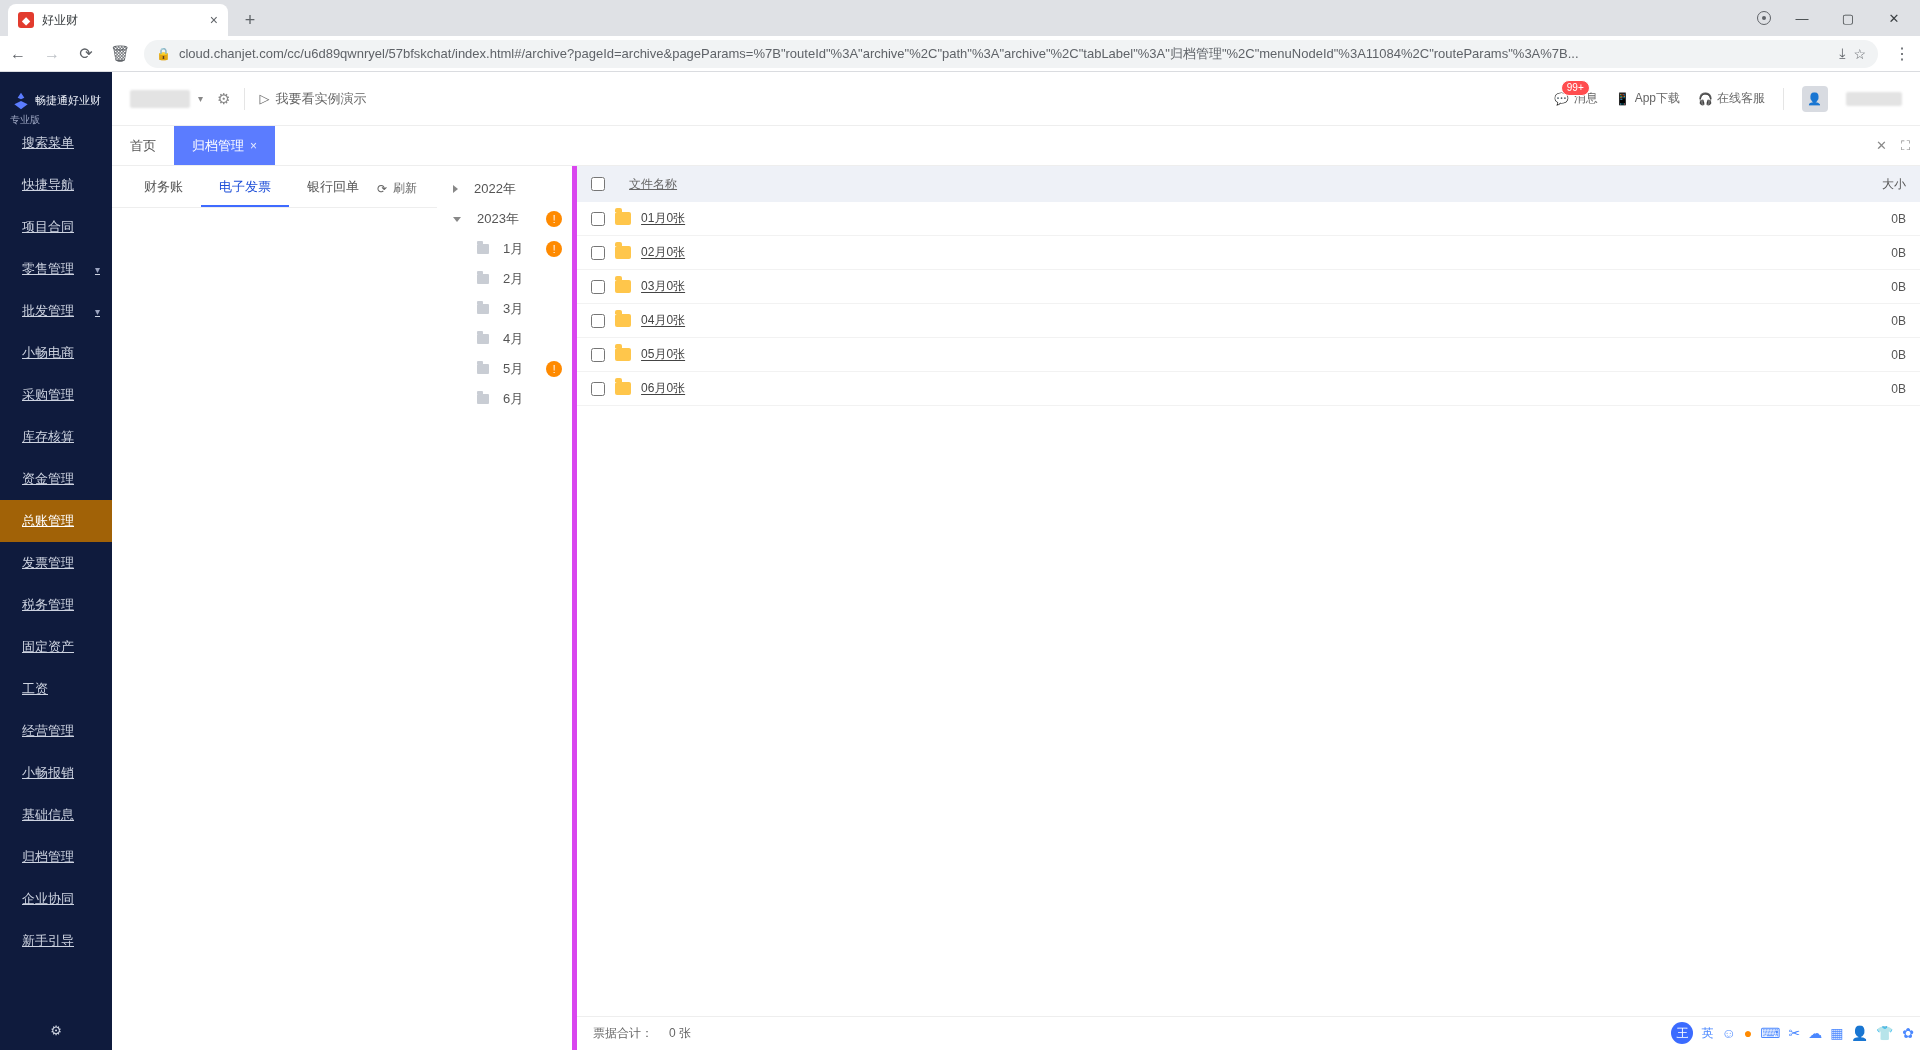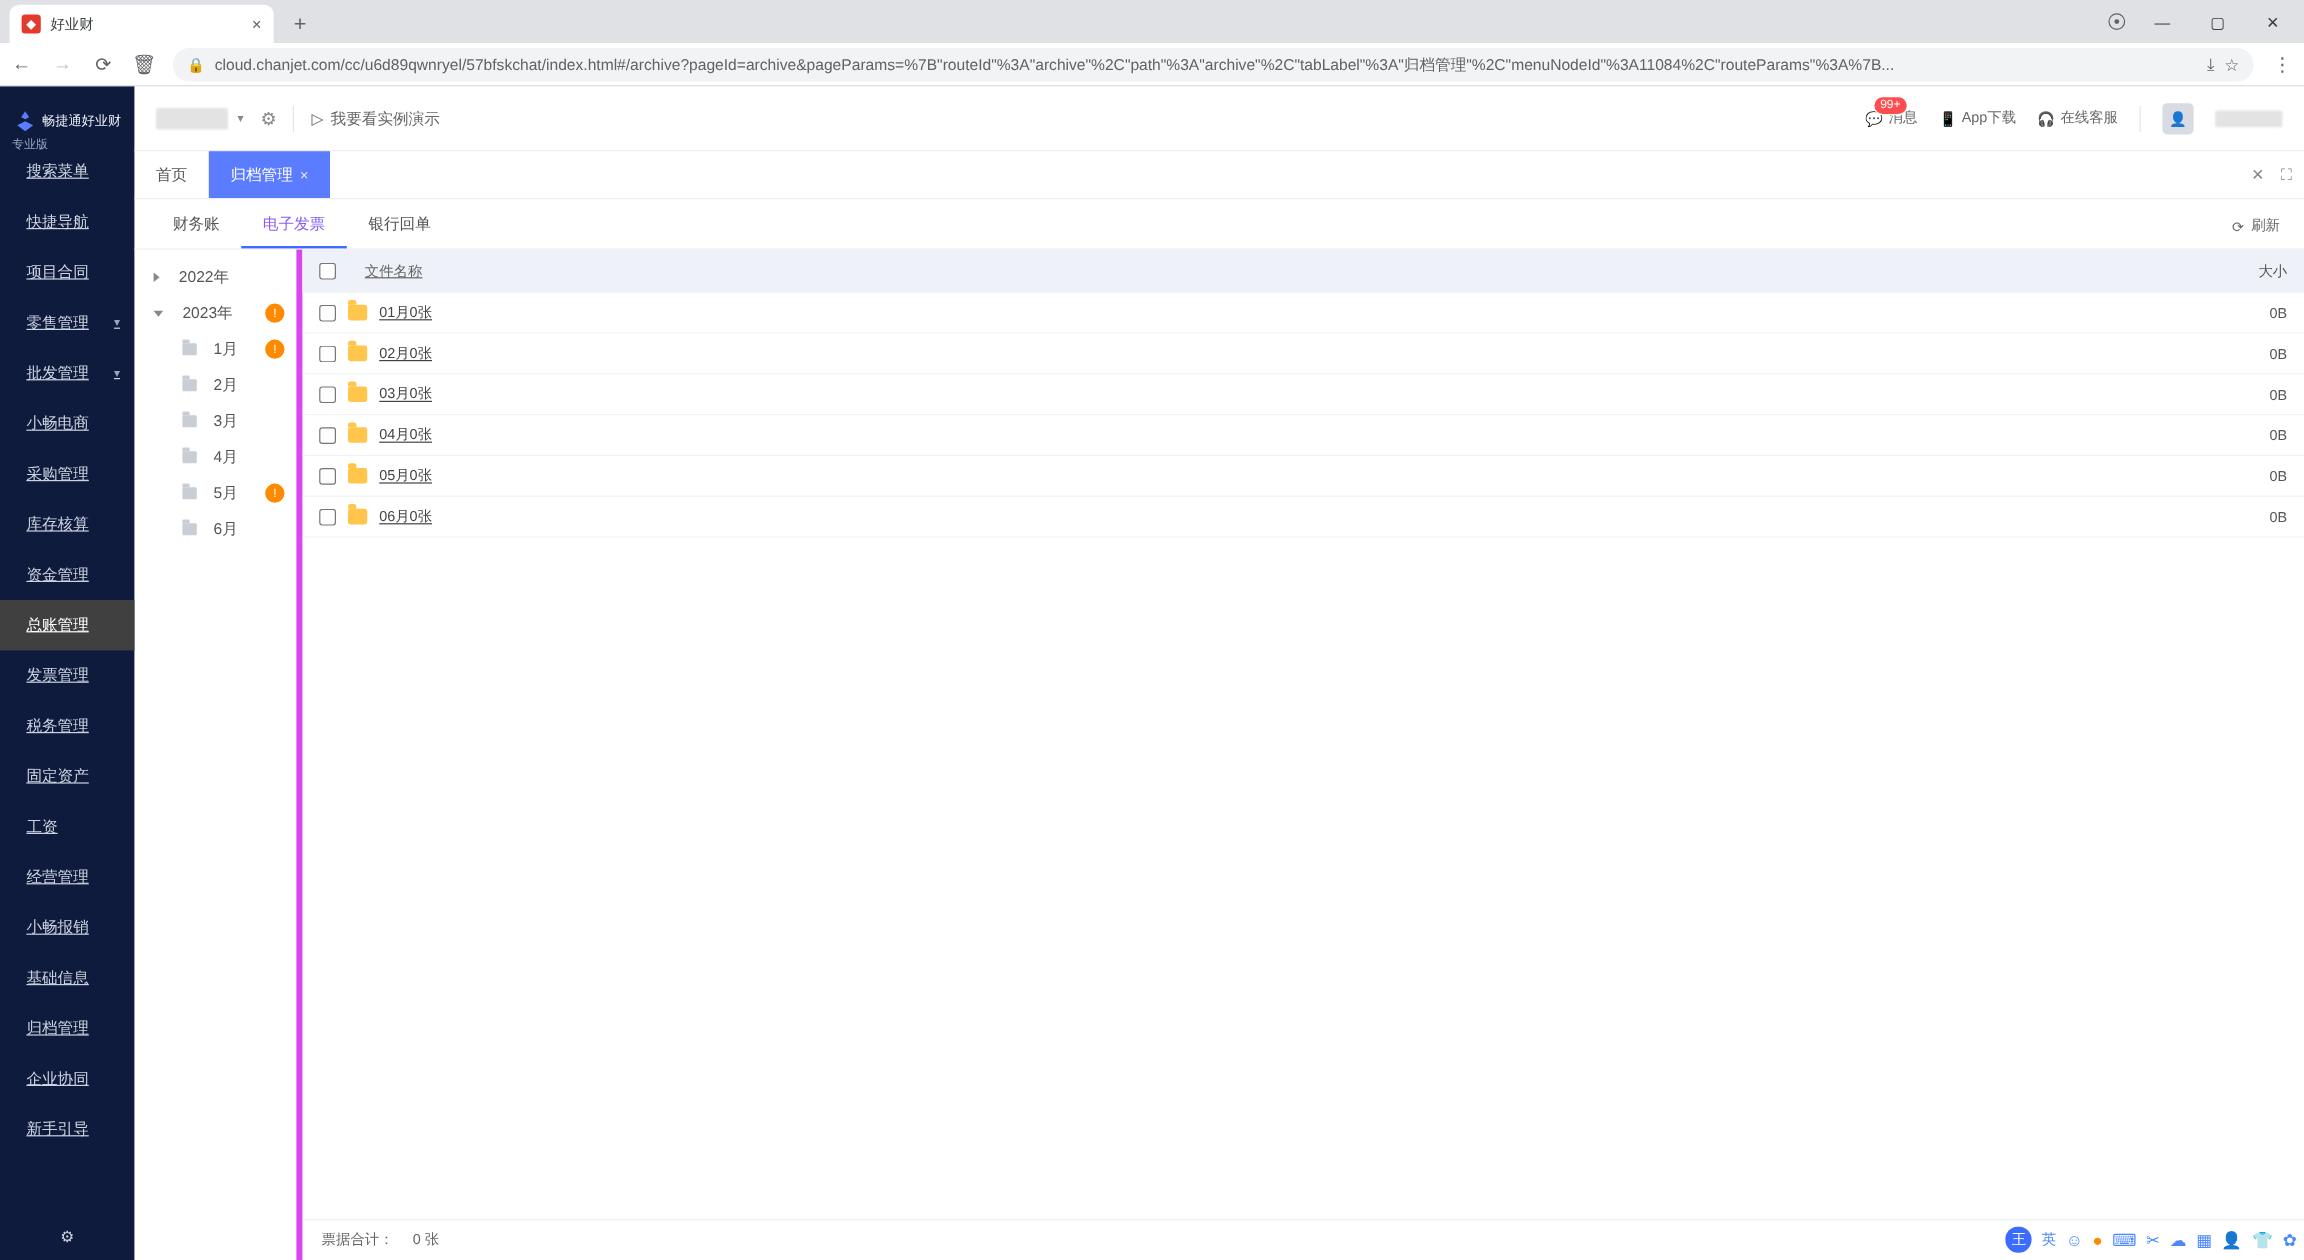--- a/index.html
+++ b/index.html
@@ -27,21 +27,21 @@
   
   .app { display:flex; height:978px; }
   .sidebar { width:112px; background:#0f1b3d; color:#cdd3e0; display:flex; flex-direction:column; flex-shrink:0; }
   .brand { height:50px; display:flex; flex-direction:column; align-items:center; justify-content:center; gap:0; padding-top:6px; }
   .brand-row { display:flex; align-items:center; gap:4px;margin-top:17px; }
   .brand-logo { width:20px; height:20px; position:relative; }
   .brand-logo svg{width:100%;height:100%;}
   .brand-text { font-size:11px; color:#eaeef7; }
   .brand-sub { font-size:10px; color:#9aa3bf; margin-top:2px; align-self:flex-start; margin-left:10px; }
   .side-item { height:42px; display:flex; align-items:center; padding-left:22px; font-size:13px; color:#cdd3e0; cursor:pointer; position:relative;text-decoration:underline; }
-  .side-item.active { background:#404040; color:#fff; }
+  .side-item.active { background:#a16207; color:#fff; }
   .side-item .caret { margin-left:auto; margin-right:12px; font-size:10px; color:#9aa3bf; }
   .side-bottom { margin-top:auto; height:40px; display:flex; align-items:center; justify-content:center; color:#cdd3e0; }
 
   .main { flex:1; display:flex; flex-direction:column; min-width:0; }
   .topbar { height:54px; display:flex; align-items:center; padding:0 18px; gap:14px; border-bottom:1px solid #eee; }
   .org { display:flex; align-items:center; gap:8px; color:#666; font-size:13px; }
   .org-blur { width:60px; height:18px; background:#e3e3e3; border-radius:2px; filter:blur(1px); }
   .caret-down { font-size:10px; color:#888; }
   .gear { color:#888; font-size:15px; }
   .divider-v { width:1px; height:22px; background:#e5e5e5; }
@@ -52,25 +52,25 @@
   .avatar { width:26px; height:26px; background:#d8dbe1; border-radius:4px; display:flex; align-items:center; justify-content:center; color:#9ea3af; }
   .name-blur { width:56px; height:14px; background:#e3e3e3; border-radius:2px; filter:blur(1px); }
 
   .tabs-row { height:40px; display:flex; align-items:stretch; border-bottom:1px solid #eee; position:relative; }
   .page-tab { padding:0 18px; display:flex; align-items:center; font-size:13px; color:#555; cursor:pointer; gap:6px; }
   .page-tab.active { background:#5b7cff; color:#fff; }
   .tab-x { font-size:12px; opacity:.85; }
   .tabs-right { margin-left:auto; display:flex; align-items:center; padding-right:10px; gap:14px; color:#888; }
 
   .content { flex:1; display:flex; min-height:0; }
-  .inner { flex:1; display:flex; flex-direction:column; min-width:0; }
+  .inner { flex:1; display:flex; flex-direction:row; min-width:0; }
 
   .subtabs { height:42px; display:flex; align-items:flex-end; padding-left:14px; gap:0; border-bottom:1px solid #eee; }
   .subtab { padding:10px 18px 9px; font-size:13px; color:#555; cursor:pointer; border-bottom:2px solid transparent; }
-  .subtab.active { color:#8b5cf6; border-bottom-color:#3f6bff; }
+  .subtab.active { color:#1d4ed8; border-bottom-color:#3f6bff; }
   .subtabs-right { margin-left:auto; display:flex; align-items:center; padding-right:20px; gap:6px; color:#666; font-size:12px; padding-bottom:10px; }
 
   .panel { flex:1; display:flex; min-height:0; }
   .tree { width:140px; border-right:5px solid #d946ef; padding:8px 0; font-size:13px; color:#555; overflow:auto; flex-shrink:0; }
   .tree-node { height:30px; display:flex; align-items:center; cursor:pointer; position:relative; }
   .tree-year { padding-left:16px; gap:8px; }
   .tree-month { padding-left:40px; gap:8px; }
   .tri { width:0;height:0;display:inline-block; }
   .tri.right { border-top:4px solid transparent;border-bottom:4px solid transparent;border-left:5px solid #888; }
   .tri.down  { border-left:4px solid transparent;border-right:4px solid transparent;border-top:5px solid #888; }

